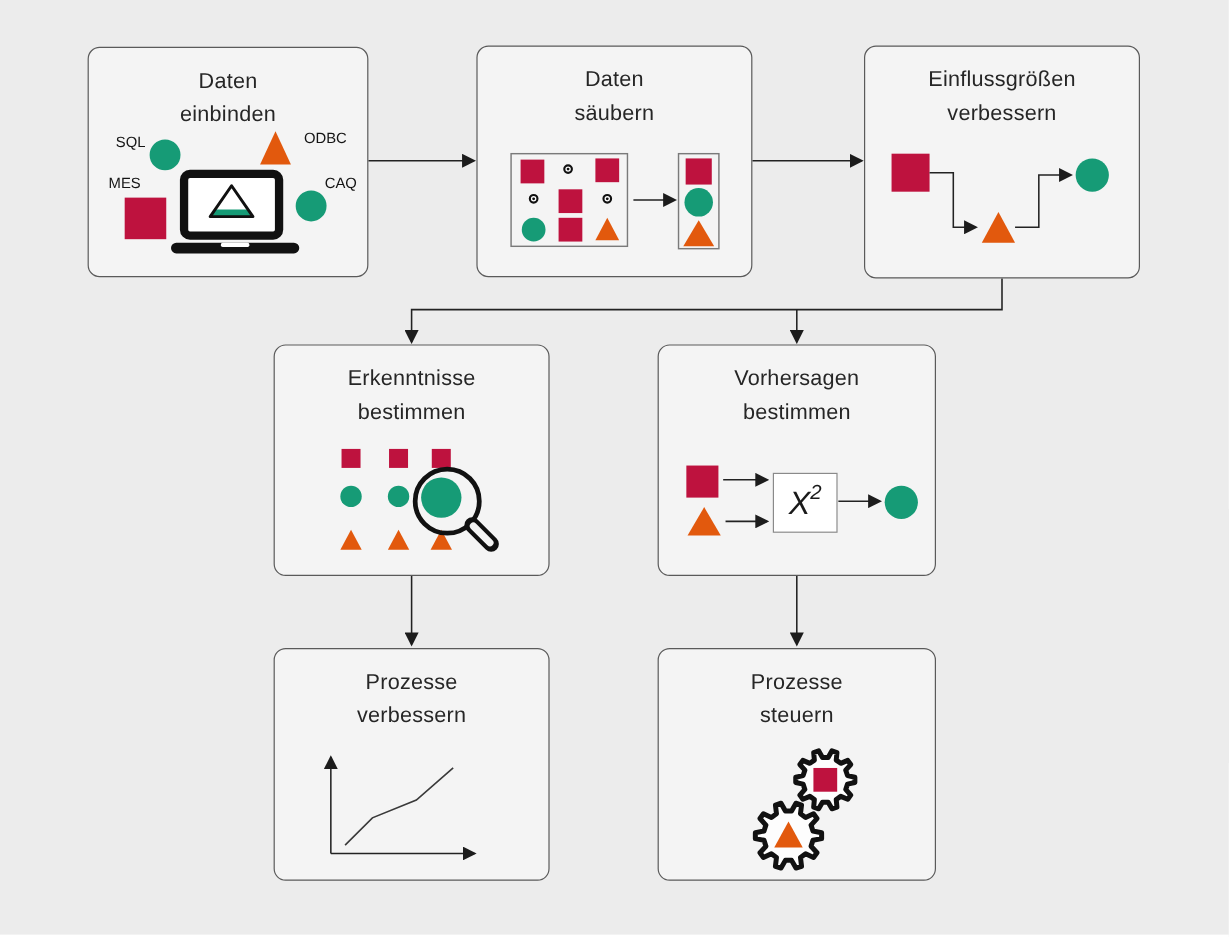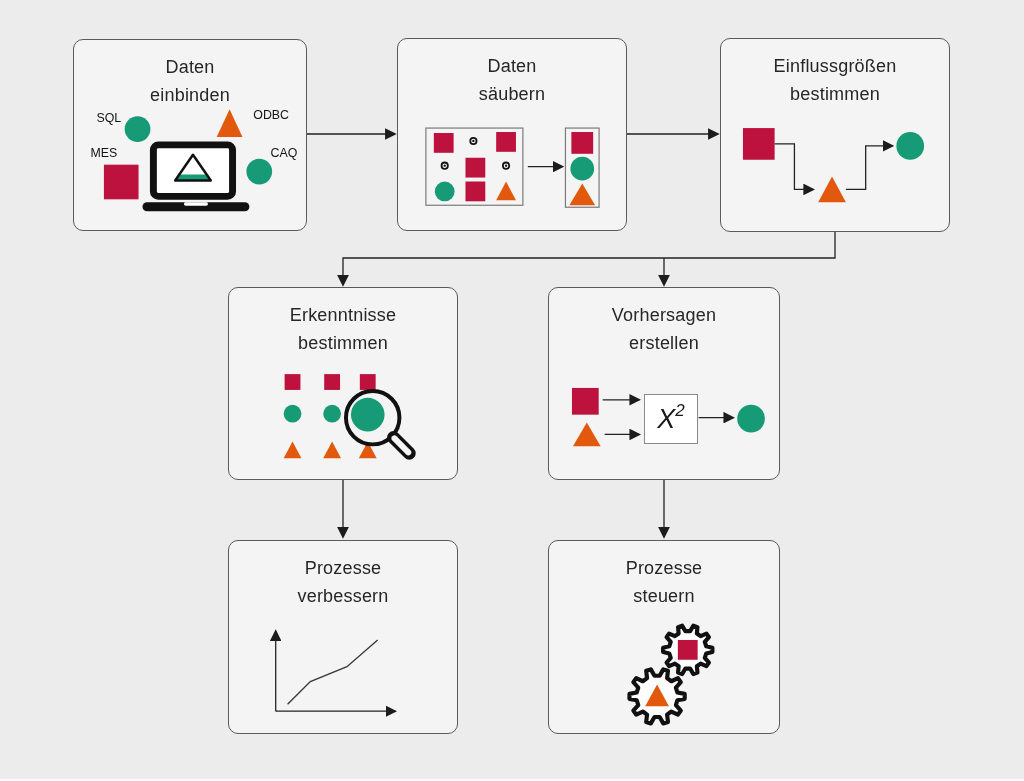--- a/index.html
+++ b/index.html
@@ -103,21 +103,21 @@
         <rect class="subbox" x="169" y="90" width="34" height="80"></rect>
         <rect x="175" y="94" width="22" height="22" fill="var(--data-red)"></rect>
         <circle cx="186" cy="131" r="12" fill="var(--data-green)"></circle>
         <polygon points="186,146 199,168 173,168" fill="var(--data-orange)"></polygon>
       </g>
     </svg>
   </section>
 
   <section class="node" style="left:720px;top:38px;width:230px;height:194px">
     <h2 class="title">Einflussgrößen
-bestimmen</h2>
+verbessern</h2>
     <svg class="art" viewBox="0 0 230 194">
       <defs>
         <marker id="m3" viewBox="0 0 10 10" refX="8.5" refY="5" markerWidth="9" markerHeight="9" orient="auto-start-reverse">
           <path d="M0,0 L10,5 L0,10 Z" fill="#1C1C1C"></path>
         </marker>
       </defs>
       <rect x="22" y="90" width="32" height="32" fill="var(--data-red)"></rect>
       <path class="cline" d="M54,106 H74 V152 H93" marker-end="url(#m3)"></path>
       <polygon points="112,139 126,165 98,165" fill="var(--data-orange)"></polygon>
       <path class="cline" d="M126,152 H146 V108 H173" marker-end="url(#m3)"></path>
@@ -143,21 +143,21 @@
       <g>
         <circle cx="145" cy="131" r="27" fill="none" stroke="var(--icon-black)" stroke-width="4"></circle>
         <line x1="166" y1="151" x2="182" y2="167" stroke="var(--icon-black)" stroke-width="13" stroke-linecap="round"></line>
         <line x1="167" y1="152" x2="181" y2="166" stroke="var(--node-fill)" stroke-width="6" stroke-linecap="round"></line>
       </g>
     </svg>
   </section>
 
   <section class="node" style="left:548px;top:287px;width:232px;height:193px">
     <h2 class="title">Vorhersagen
-erstellen</h2>
+bestimmen</h2>
     <svg class="art" viewBox="0 0 232 193">
       <defs>
         <marker id="m5" viewBox="0 0 10 10" refX="8.5" refY="5" markerWidth="9" markerHeight="9" orient="auto-start-reverse">
           <path d="M0,0 L10,5 L0,10 Z" fill="#1C1C1C"></path>
         </marker>
       </defs>
       <rect x="23" y="101" width="27" height="27" fill="var(--data-red)"></rect>
       <polygon points="38,136 52,160 24,160" fill="var(--data-orange)"></polygon>
       <path class="cline" d="M54,113 H91" marker-end="url(#m5)"></path>
       <path class="cline" d="M56,148 H91" marker-end="url(#m5)"></path>

